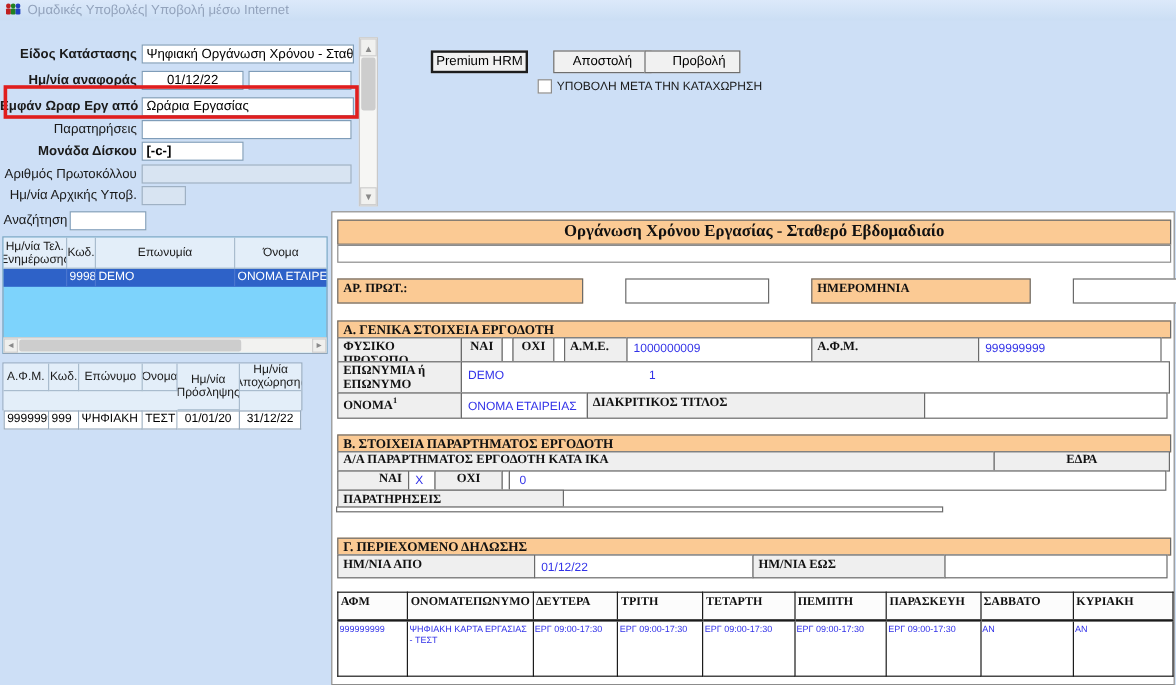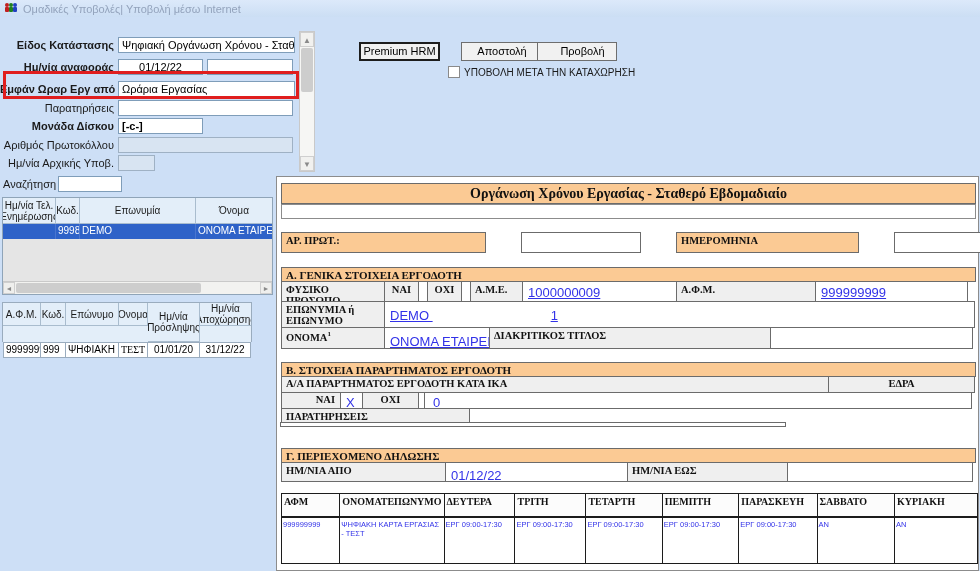--- a/index.html
+++ b/index.html
@@ -32,21 +32,21 @@
   .vsb .thumb { position:absolute; left:1px; top:16px; width:12px; height:44px; background:#CDCDCD; border-radius:2px; }
 
   
   .btn { position:absolute; height:19px; background:#F1F1F1; border:1px solid #6E6E6E;
          font-size:11px; font-family:"Liberation Sans",sans-serif; color:#000; text-align:center; line-height:16px; }
   .btn.def { border:2px solid #1d1d1d; line-height:14px; }
   .cb { position:absolute; width:12px; height:12px; background:#fff; border:1px solid #8a8a8a; }
   .cblabel { position:absolute; font-size:10px; color:#1a1a1a; white-space:nowrap; }
 
   
-  .ltable { position:absolute; border:1px solid #8FA4B8; background:#e5e5e5; }
+  .ltable { position:absolute; border:1px solid #8FA4B8; background:#7dd3fc; }
   .lhead { display:flex; background:#E3EEF9; }
   .lhead .hc { border-right:1px solid #A9BCCE; border-bottom:1px solid #A9BCCE; font-size:10px;
                color:#1a1a1a; text-align:center; padding:1px 1px; overflow:hidden;
                display:flex; align-items:center; justify-content:center; }
   .lrow { display:flex; }
   .lrow .rc { font-size:10px; padding:1px 2px; overflow:hidden; white-space:nowrap; }
   .sel { background:#2E62C8; color:#fff; }
   .sel .rc { border-right:1px solid #4a76cf; }
   .erow .rc { background:#fff; border:1px solid #9AACBE; border-left:none; color:#000; }
   .erow .rc:first-child { border-left:1px solid #9AACBE; }
@@ -64,21 +64,21 @@
   .band.sec { font-size:11px; padding-left:4px; line-height:14px; }
   .dempty { position:absolute; left:4px; width:695px; background:#fff; border:1px solid #8C8C8C; }
   .drow { position:absolute; left:4px; display:flex; }
   .dc { border:1px solid #6B6B6B; margin-left:-1px; overflow:hidden; }
   .dc:first-child { margin-left:0; }
   .drow.m .dc { margin-top:-1px; }
   .g { background:#EFEFEF; }
   .w { background:#fff; }
   .o { background:#FBCA94; }
   .slab { font-family:"Liberation Serif",serif; font-weight:bold; font-size:10.5px; color:#111; padding:2px 0 0 4px; }
-  .sval { font-family:"Liberation Sans",sans-serif; font-size:13px; color:#3232E8; padding:3px 0 0 5px; white-space:nowrap;text-decoration:underline; }
+  .sval { font-family:"Liberation Sans",sans-serif; font-size:10px; color:#3232E8; padding:3px 0 0 5px; white-space:nowrap; }
   sup { font-size:7px; }
 
   
   #sched { position:absolute; left:4px; top:316px; border-collapse:collapse; table-layout:fixed; }
   #sched th { border:1px solid #1c1c1c; background:#FCFCFC; font-family:"Liberation Serif",serif;
               font-size:10px; font-weight:bold; text-align:left; vertical-align:top; padding:2px 2px; height:23px; color:#111; }
   #sched td { border:1px solid #1c1c1c; border-top:2px solid #1c1c1c; background:#fff; vertical-align:top;
               font-family:"Liberation Sans",sans-serif; font-size:7.5px; color:#3232E8; padding:2px 1px; height:47px; overflow:hidden; }
 </style>
 </head>
@@ -169,21 +169,21 @@
     <div class="hc" style="width:25px;height:23px;">Κωδ.</div>
     <div class="hc" style="width:53px;height:23px;">Επώνυμο</div>
     <div class="hc" style="width:29px;height:23px;">Όνομα</div>
     <div class="hc" style="width:52px;height:39px;">Ημ/νία Πρόσληψης</div>
     <div class="hc" style="width:51px;height:23px;border-right:none;">Ημ/νία Αποχώρησης</div>
   </div>
   <div class="lrow erow" style="height:16px;">
     <div class="rc" style="width:38px;">999999999</div>
     <div class="rc" style="width:25px;">999</div>
     <div class="rc" style="width:53px;">ΨΗΦΙΑΚΗ ΚΑΡΤΑ</div>
-    <div class="rc" style="width:29px;font-family:Liberation Serif, serif;">ΤΕΣΤ</div>
+    <div class="rc" style="width:29px;">ΤΕΣΤ</div>
     <div class="rc center" style="width:52px;text-align:center;">01/01/20</div>
     <div class="rc center" style="width:51px;text-align:center;">31/12/22</div>
   </div>
 </div>
 
 <div id="doc">
 
   <div class="band title" style="top:6px;height:21px;">Οργάνωση Χρόνου Εργασίας - Σταθερό Εβδομαδιαίο</div>
   <div class="dempty" style="top:27px;height:15px;"></div>
 

